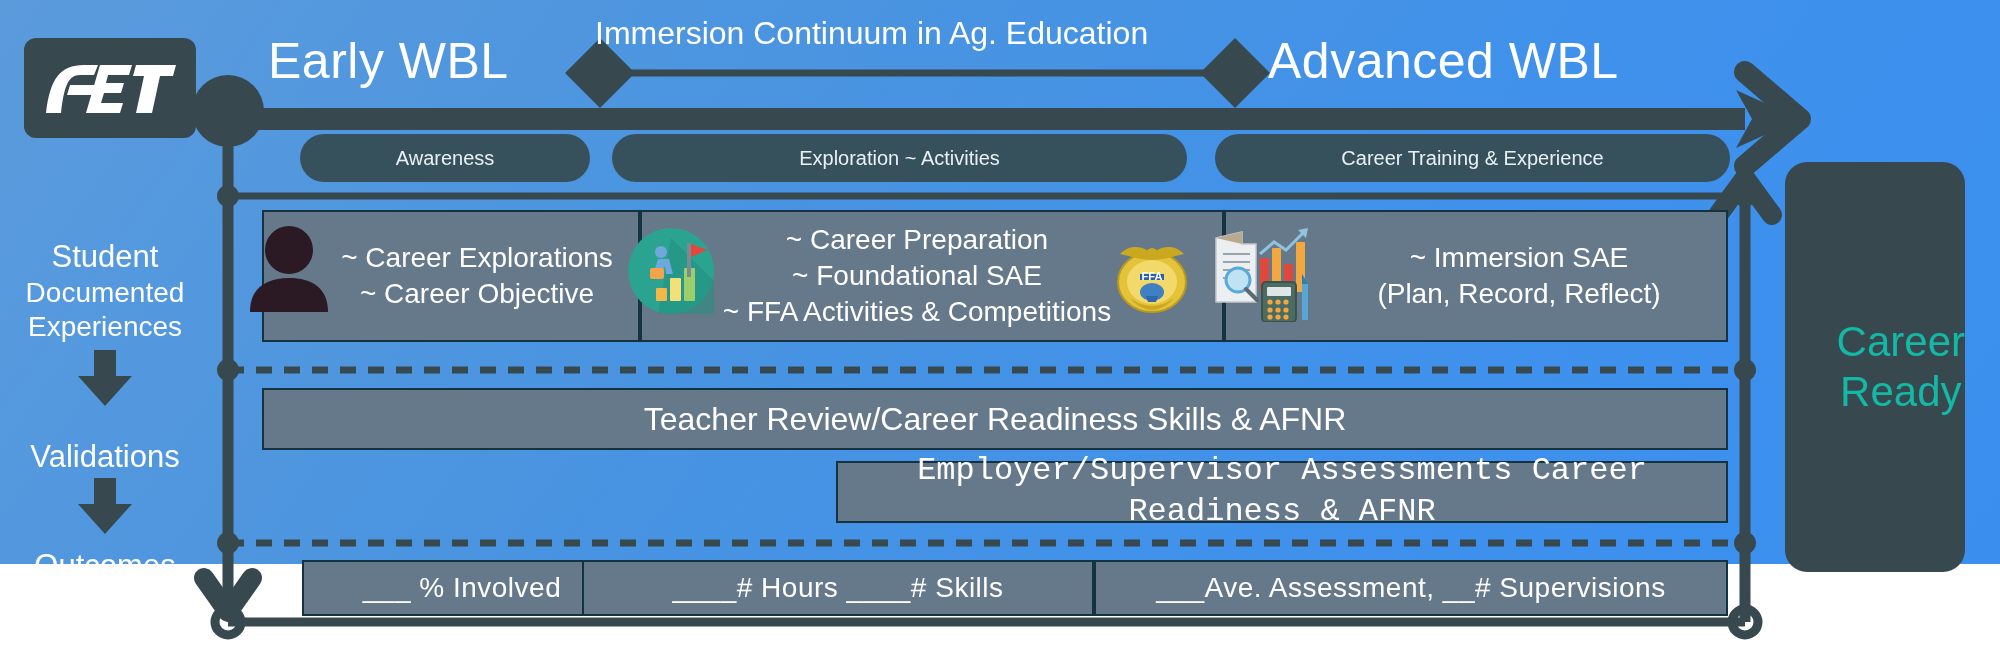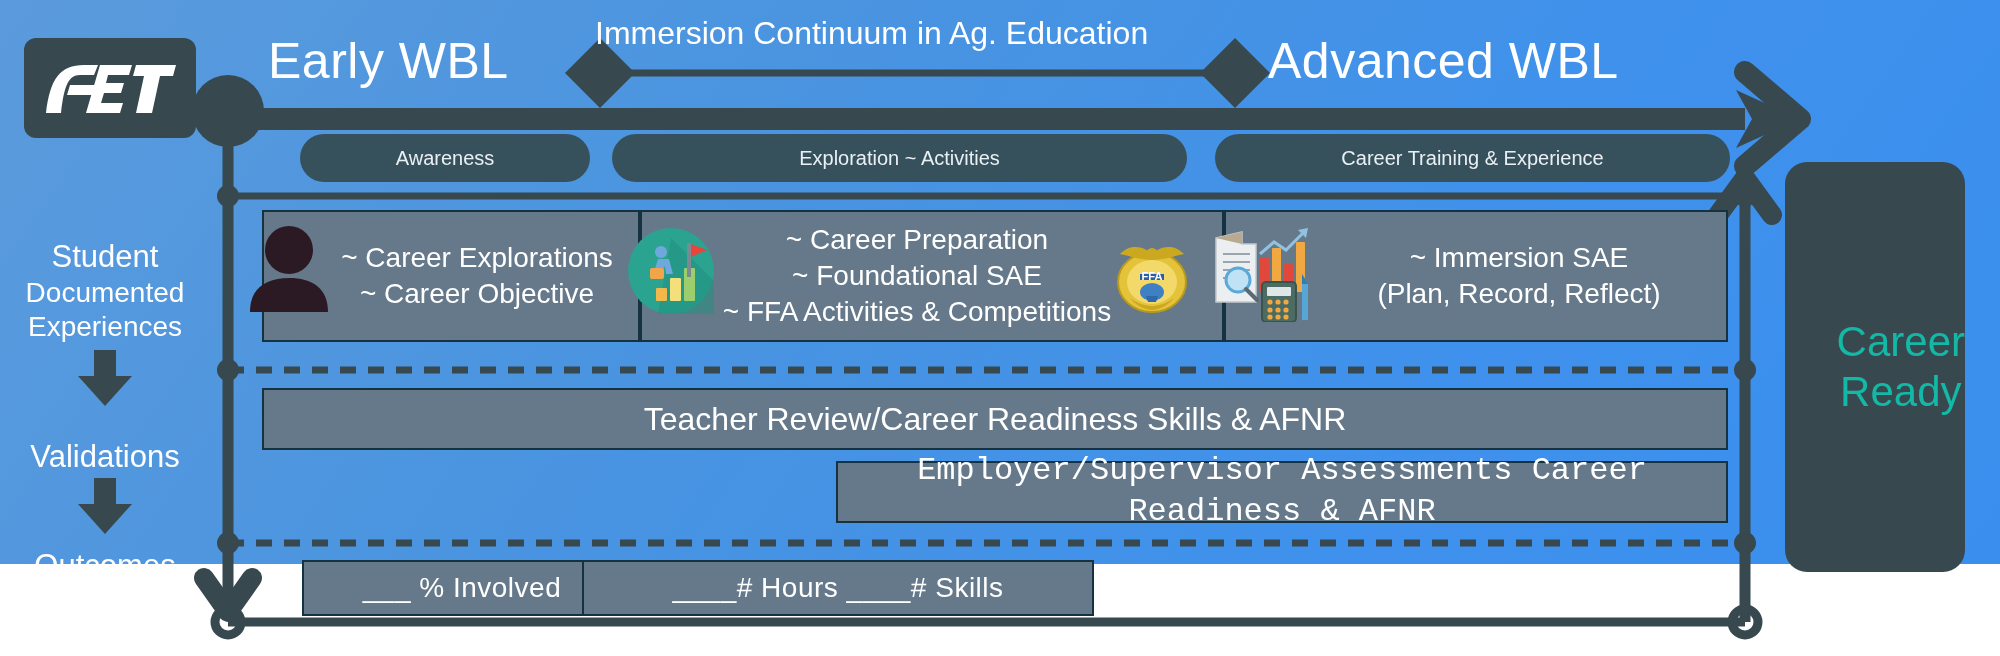--- a/index.html
+++ b/index.html
@@ -290,20 +290,23 @@
   <div class="cell" id="cell-employer">
     <div class="cell-text cell-employer-txt">Employer/Supervisor Assessments Career Readiness &amp; AFNR</div>
   </div>
 
   <div class="cell" id="cell-pct">
     <div class="cell-text cell-outcome-txt">___ %  Involved</div>
   </div>
   <div class="cell" id="cell-hours">
     <div class="cell-text cell-outcome-txt">____# Hours ____# Skills</div>
   </div>
+  <div class="cell" id="cell-ave">
+    <div class="cell-text cell-outcome-txt">___Ave.  Assessment, __# Supervisions</div>
+  </div>
 
   <div id="career-ready">
     <div>
       <div>Career</div>
       <div>Ready</div>
     </div>
   </div>
 
 </div>
 

